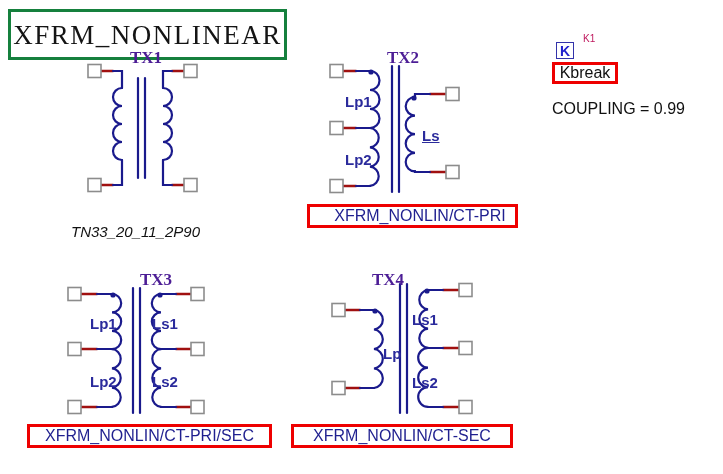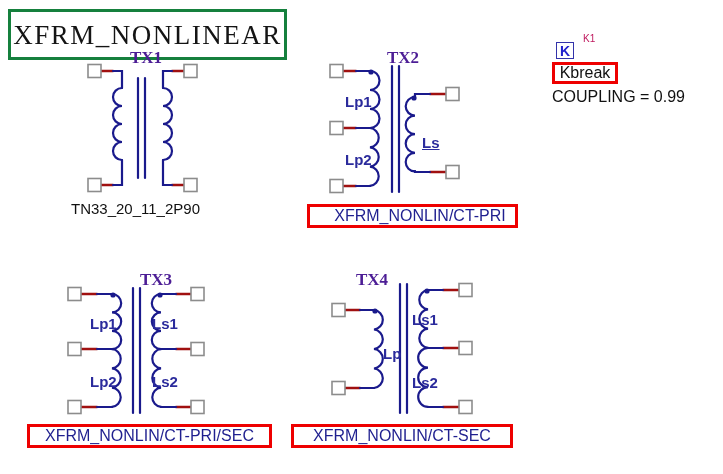--- a/index.html
+++ b/index.html
@@ -101,21 +101,21 @@
   .k-name {
     left: 583px; top: 33px;
     font-size: 10px;
     color: #be185d;
   }
   .kbreak-box {
     left: 552px; top: 62px;
     width: 66px; height: 22px;
   }
   .coupling-text {
-    left: 552px; top: 88px;
+    left: 552px; top: 100px;
     font-size: 16px;
     color: #111111;
   }
 </style>
 </head>
 <body>
 
 <div class="canvas">
 
   <svg class="schematic" viewBox="0 0 723 474">
@@ -263,40 +263,40 @@
       </g>
 
     </g>
   </svg>
 
   <div class="abs title-box">
     <span class="title-text">XFRM_NONLINEAR</span>
   </div>
 
   <div class="abs ref-label" style="left:130px; top:48px;">TX1</div>
-  <div class="abs plain-label" style="left:71px; top:200px;">TN33_20_11_2P90</div>
+  <div class="abs plain-label" style="left:71px; top:223px;font-style:italic;">TN33_20_11_2P90</div>
 
   <div class="abs ref-label" style="left:370px; top:48px;margin-left:17px;">TX2</div>
   <div class="abs coil-label" style="left:345px; top:93px;">Lp1</div>
   <div class="abs coil-label" style="left:345px; top:151px;">Lp2</div>
-  <div class="abs coil-label" style="left:422px; top:134px;text-decoration:underline;">Ls</div>
+  <div class="abs coil-label" style="left:422px; top:127px;text-decoration:underline;">Ls</div>
   <div class="abs red-box" style="left:307px; top:204px; width:211px; height:24px;padding-left:20px;">
     <span class="boxed-text">XFRM_NONLIN/CT-PRI</span>
   </div>
 
   <div class="abs ref-label" style="left:100px; top:270px;margin-left:40px;">TX3</div>
   <div class="abs coil-label" style="left:90px; top:315px;">Lp1</div>
   <div class="abs coil-label" style="left:90px; top:373px;">Lp2</div>
   <div class="abs coil-label" style="left:152px; top:315px;">Ls1</div>
   <div class="abs coil-label" style="left:152px; top:373px;">Ls2</div>
   <div class="abs red-box" style="left:27px; top:424px; width:245px; height:24px;">
     <span class="boxed-text">XFRM_NONLIN/CT-PRI/SEC</span>
   </div>
 
-  <div class="abs ref-label" style="left:356px; top:270px;">TX4</div>
+  <div class="abs ref-label" style="left:372px; top:270px;">TX4</div>
   <div class="abs coil-label" style="left:355px; top:345px;padding-left:28px;">Lp</div>
   <div class="abs coil-label" style="left:412px; top:311px;">Ls1</div>
   <div class="abs coil-label" style="left:412px; top:374px;">Ls2</div>
   <div class="abs red-box" style="left:291px; top:424px; width:222px; height:24px;">
     <span class="boxed-text">XFRM_NONLIN/CT-SEC</span>
   </div>
 
   <div class="abs k-sym-box">
     <span class="k-sym-glyph">K</span>
   </div>

